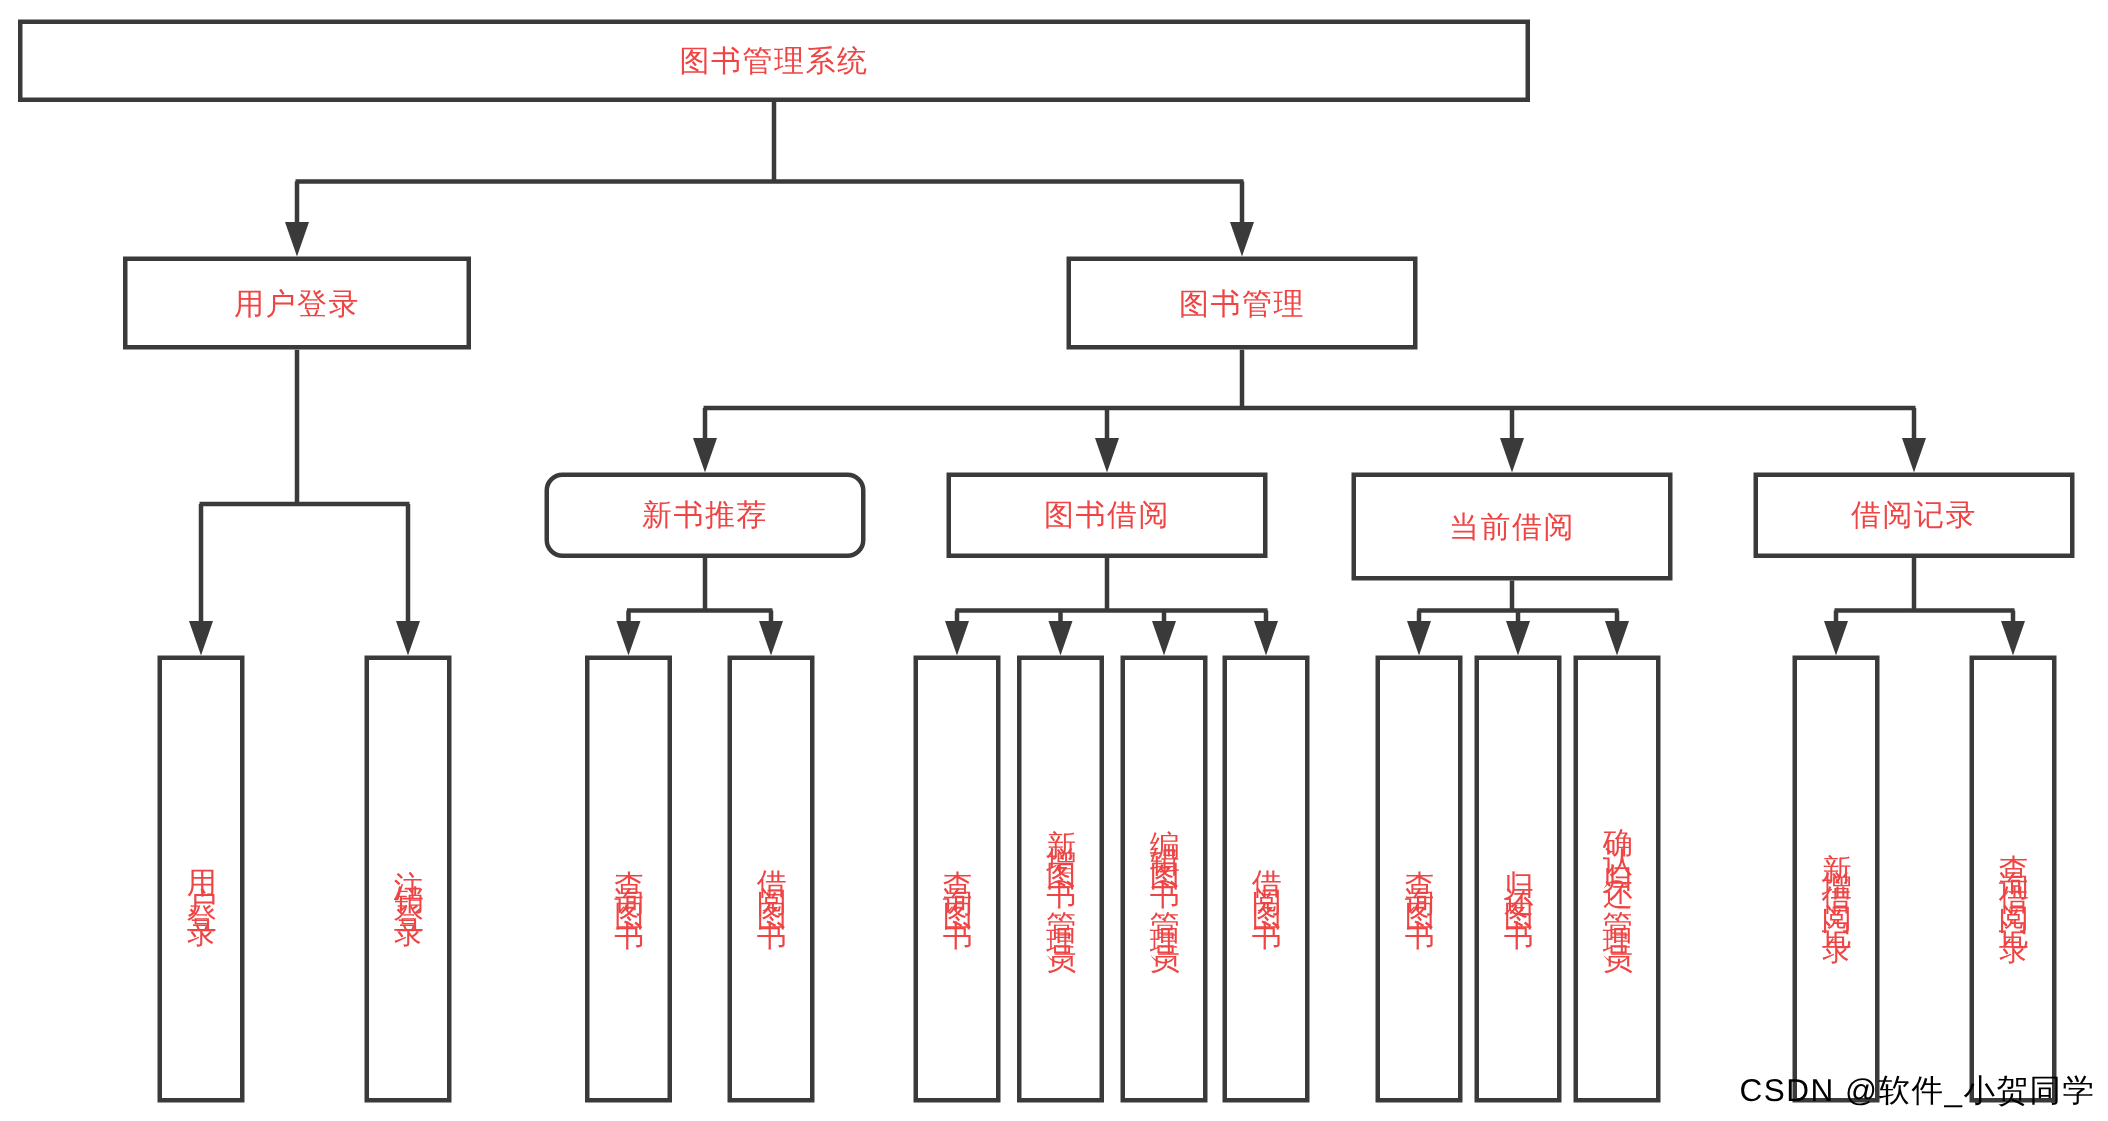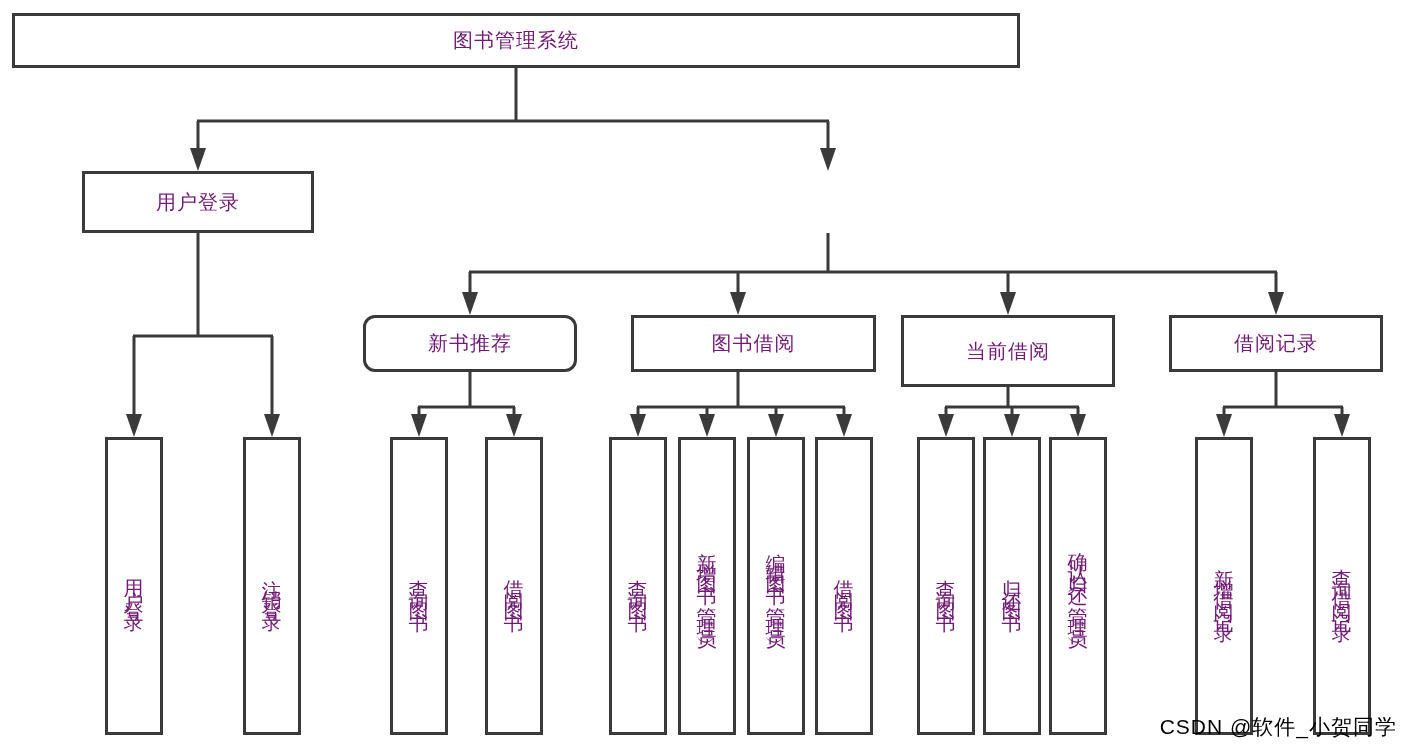--- a/index.html
+++ b/index.html
@@ -13,21 +13,21 @@
   #wires { position:absolute; left:0; top:0; }
   .box {
     position:absolute;
     box-sizing:border-box;
     background:#ffffff;
     border:3px solid #3a3a3a;
     display:flex;
     align-items:center;
     justify-content:center;
     font-size:20px;
-    color:#701a75;
+    color:#ef4444;
     letter-spacing:1px;
     white-space:nowrap;
     z-index:2;
   }
   .vbox {
     writing-mode:vertical-rl;
     letter-spacing:11px;
     white-space:normal;
     line-height:1;
   }
@@ -82,23 +82,24 @@
       <polygon points="1004,414 1020,414 1012,437"></polygon>
       <polygon points="1070,414 1086,414 1078,437"></polygon>
       <polygon points="1216,414 1232,414 1224,437"></polygon>
       <polygon points="1334,414 1350,414 1342,437"></polygon>
     </g>
   </svg>
 
   <div class="box" style="left:12px; top:13px; width:1008px; height:55px;">图书管理系统</div>
 
   <div class="box" style="left:82px; top:171px; width:232px; height:62px;">用户登录</div>
+  <div class="box" style="left:711px; top:171px; width:234px; height:62px;">图书管理</div>
 
   <div class="box" style="left:363px; top:315px; width:214px; height:57px;border-radius:12px;">新书推荐</div>
-  <div class="box" style="left:631px; top:315px; width:245px; height:57px;">图书借阅</div>
+  <div class="box" style="left:631px; top:315px; width:214px; height:57px;">图书借阅</div>
   <div class="box" style="left:901px; top:315px; width:214px; height:72px;">当前借阅</div>
   <div class="box" style="left:1169px; top:315px; width:214px; height:57px;">借阅记录</div>
 
   <div class="box vbox" style="left:105px; top:437px; width:58px; height:298px;">用户登录</div>
   <div class="box vbox" style="left:243px; top:437px; width:58px; height:298px;">注销登录</div>
 
   <div class="box vbox" style="left:390px; top:437px; width:58px; height:298px;">查询图书</div>
   <div class="box vbox" style="left:485px; top:437px; width:58px; height:298px;">借阅图书</div>
 
   <div class="box vbox" style="left:609px; top:437px; width:58px; height:298px;">查询图书</div>

